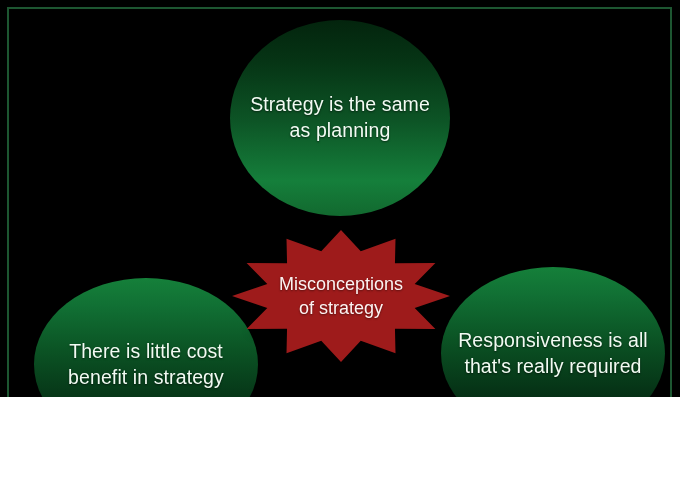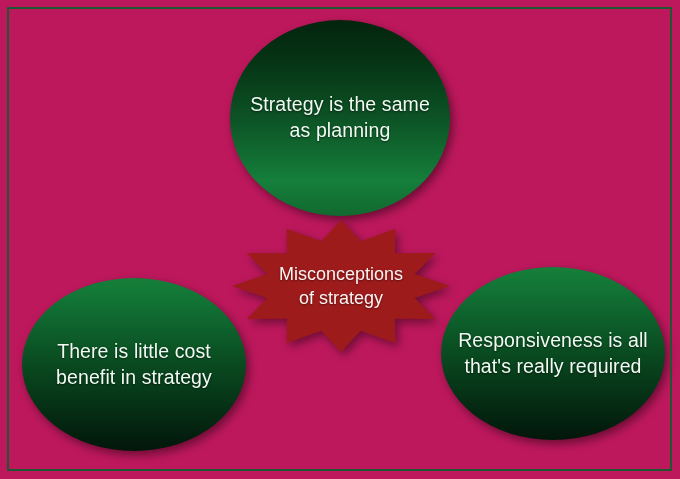--- a/index.html
+++ b/index.html
@@ -6,22 +6,22 @@
     margin: 0;
     padding: 0;
     background: #ffffff;
   }
   body {
     font-family: "Liberation Sans", sans-serif;
   }
   #canvas {
     position: relative;
     width: 680px;
-    height: 479px;
-    background: #be185d;
+    height: 397px;
+    background: #000000;
     overflow: hidden;
   }
   
   #frame {
     position: absolute;
     left: 7px;
     top: 7px;
     width: 665px;
     height: 464px;
     box-sizing: border-box;
@@ -58,38 +58,38 @@
   
   #bubble-top {
     left: 230px;
     top: 20px;
     width: 220px;
     height: 196px;
     background: linear-gradient(to bottom, #03240d 0%, #063515 22%, #0d5526 52%, #157f3b 82%, #12692f 100%);
   }
   
   #bubble-left {
-    left: 22px;
+    left: 34px;
     top: 278px;
     width: 224px;
     height: 173px;
     background: linear-gradient(to bottom, #15803a 0%, #117034 16%, #0b5324 42%, #063517 70%, #02160a 100%);
   }
   #bubble-right {
     left: 441px;
     top: 267px;
     width: 224px;
     height: 173px;
     background: linear-gradient(to bottom, #15803a 0%, #117034 16%, #0b5324 42%, #063517 70%, #02160a 100%);
   }
   
   #star-wrap {
     position: absolute;
     left: 231px;
-    top: 219px;
+    top: 229px;
     width: 220px;
     height: 134px;
     filter: drop-shadow(3px 4px 5px rgba(0,0,0,0.42));
   }
   #star-wrap svg {
     display: block;
     width: 220px;
     height: 134px;
   }
   #star-text {

